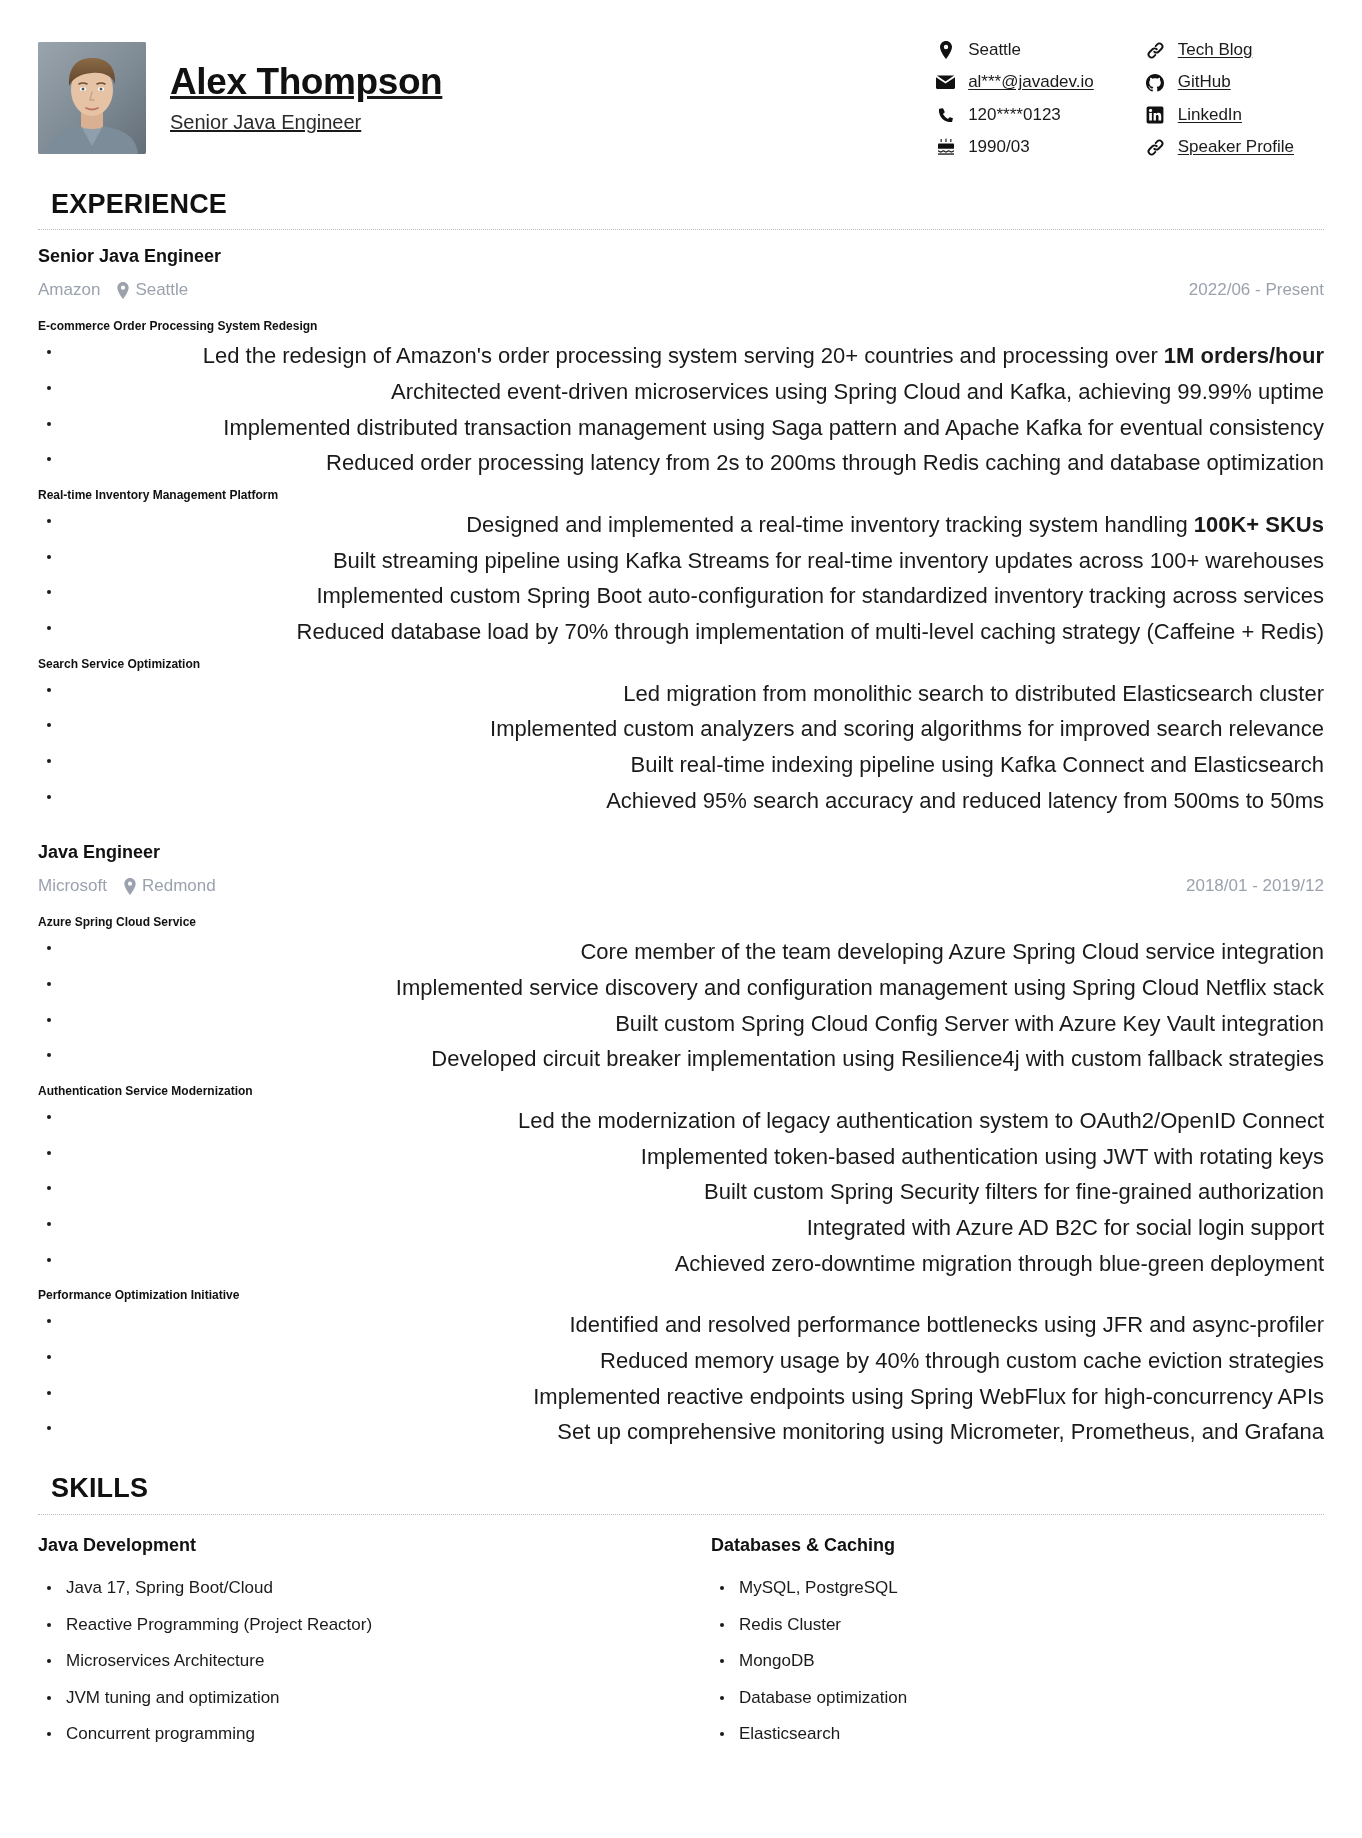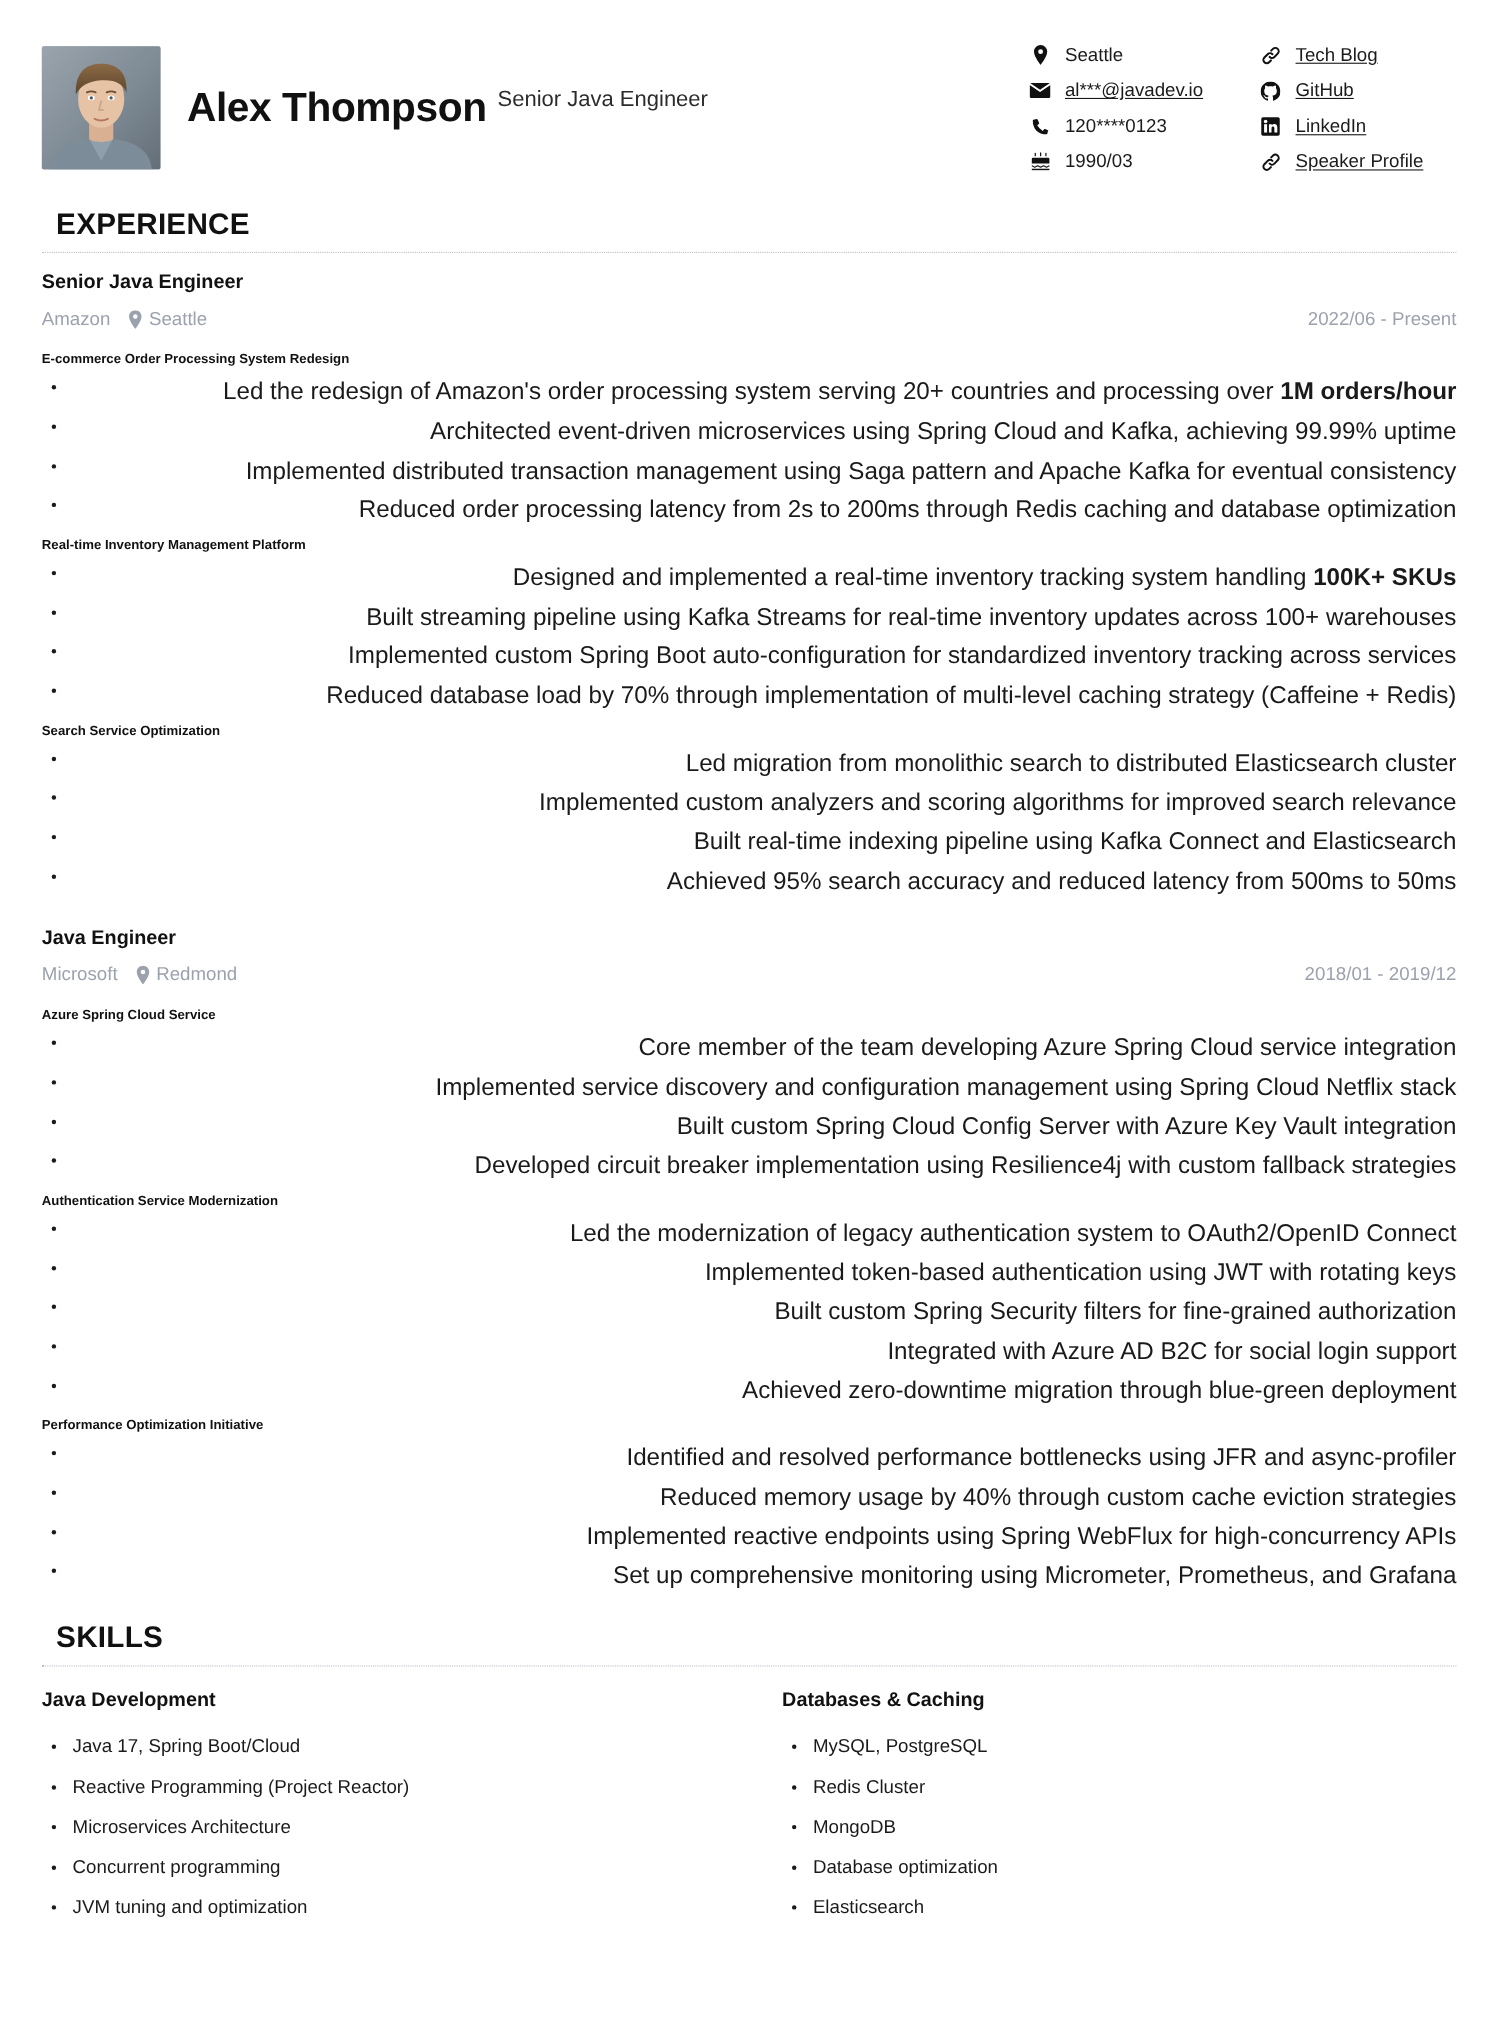--- a/index.html
+++ b/index.html
@@ -37,21 +37,21 @@
   .avatar {
     width: 108px;
     height: 112px;
     flex: 0 0 108px;
     border-radius: 2px;
     overflow: hidden;
     background: #8b96a0;
     position: relative;
   }
   .avatar svg { display: block; width: 100%; height: 100%; }
-  .name-block { display: flex; flex-direction: row; gap: 10px; }
+  .name-block { display: flex; flex-direction: column; gap: 10px; text-decoration: underline; }
   .name {
     font-size: 37px;
     font-weight: 700;
     letter-spacing: -0.4px;
     line-height: 1.05;
     color: #111111;
     margin: 0;
   }
   .headline {
     font-size: 20px;
@@ -433,22 +433,22 @@
   <div class="section">
     <h2 class="section-title">SKILLS</h2>
     <hr class="rule">
     <div class="skills-grid" id="skills-grid">
         <div>
           <div class="skill-cat-title">Java Development</div>
           <ul class="skill-list">
             <li>Java 17, Spring Boot/Cloud</li>
             <li>Reactive Programming (Project Reactor)</li>
             <li>Microservices Architecture</li>
+            <li>JVM tuning and optimization</li>
             <li>Concurrent programming</li>
-            <li>JVM tuning and optimization</li>
           </ul>
         </div>
         <div>
           <div class="skill-cat-title">Databases &amp; Caching</div>
           <ul class="skill-list">
             <li>MySQL, PostgreSQL</li>
             <li>Redis Cluster</li>
             <li>MongoDB</li>
             <li>Database optimization</li>
             <li>Elasticsearch</li>

